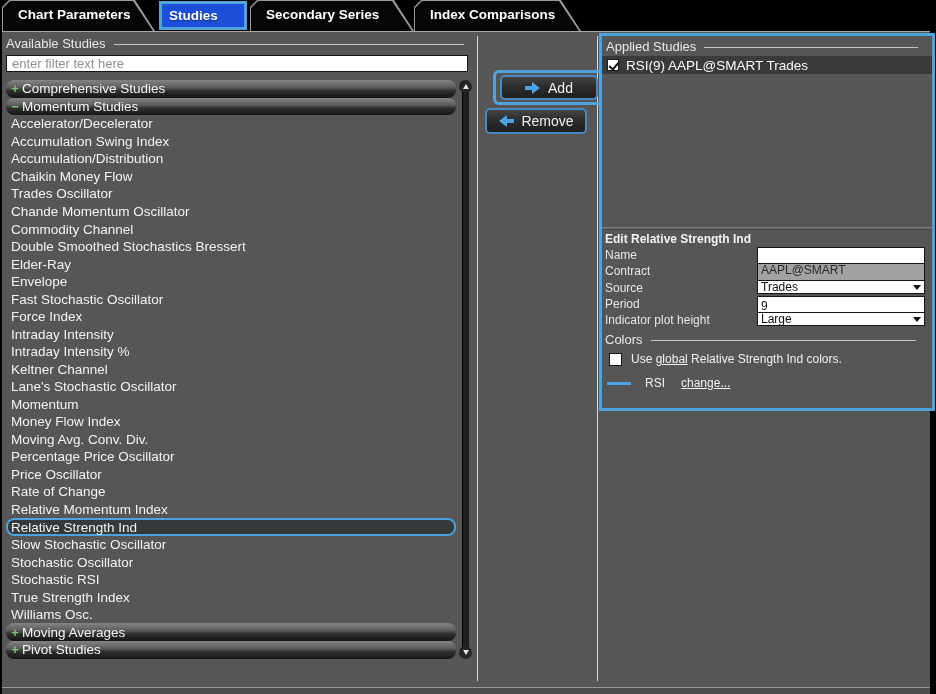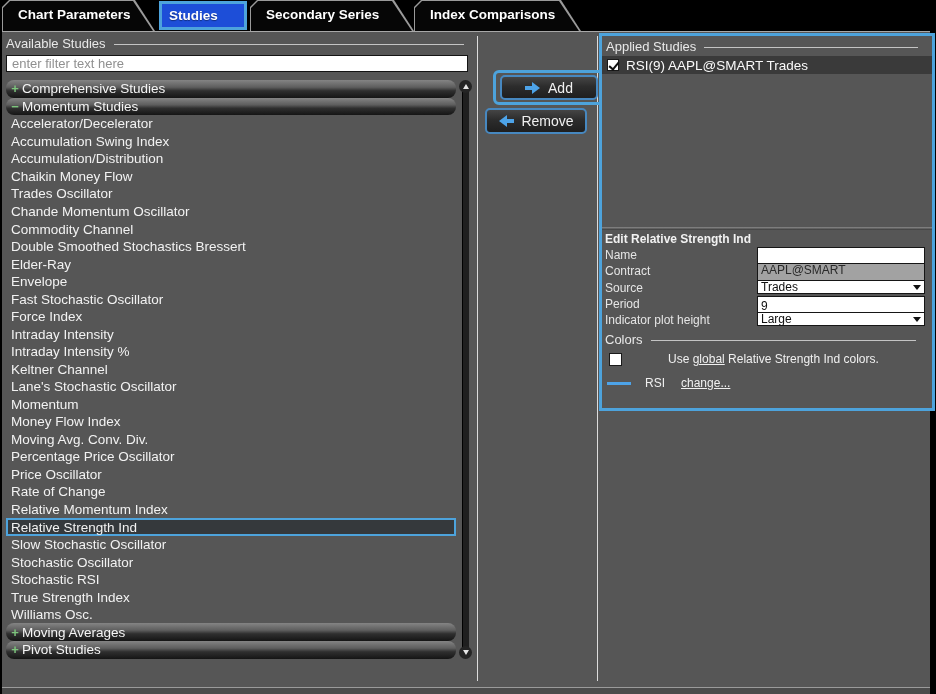--- a/index.html
+++ b/index.html
@@ -46,21 +46,21 @@
 
   
   #left-panel{position:absolute;left:2px;top:2px;width:470px;height:647px;}
   #avail-group{position:absolute;left:2px;top:2px;right:2px;}
   #filter-input{position:absolute;left:2px;top:21px;width:462px;height:17px;border:1px solid #141414;
     background:#fff;font-family:"Liberation Sans",sans-serif;font-size:13px;color:#333;padding:0 5px;outline:none;}
   #filter-input::placeholder{color:#909090;}
   #study-list{position:absolute;left:2px;top:46px;width:468px;height:579px;overflow:hidden;}
   .lrow{height:17.54px;display:flex;align-items:center;width:450px;}
   .lrow.item{padding-left:5px;font-size:13.5px;color:#f2f2f2;}
-  .lrow.item.selected{background:#35393c;box-shadow:inset 0 0 0 2px var(--hl);}
+  .lrow.item.selected{background:#35393c;box-shadow:inset 0 0 0 2px var(--hl);border-radius:8px;}
   .lrow.cat{border-radius:8px;font-size:13.5px;color:#f5f5f5;
     background:linear-gradient(180deg,#848484 0%,#5e5e5e 40%,#2f2f2f 60%,#151515 100%);}
   .cat-icon{width:14px;text-align:center;color:#7cc47c;font-weight:bold;font-size:13px;margin-left:2px;}
 
   
   #list-scrollbar{position:absolute;right:0;top:46px;width:16px;height:579px;}
   .sb-track{position:absolute;left:4px;top:7px;bottom:7px;width:7px;background:#1f1f1f;border-radius:4px;
     box-shadow:inset 1px 0 0 #000;}
   .sb-btn{position:absolute;left:1px;width:13px;height:13px;border-radius:50%;background:#242424;
     display:flex;align-items:center;justify-content:center;}
@@ -105,21 +105,21 @@
   .flabel{position:absolute;left:3px;top:1px;font-size:12px;color:#e5e5e5;white-space:nowrap;}
   .ftext{position:absolute;left:155px;top:0;width:168px;height:20px;border:1px solid #161616;
     background:#fff;font-family:"Liberation Sans",sans-serif;font-size:12px;color:#111;padding:0 3px;outline:none;}
   .fdisabled{background:#a2a2a2;color:#2a2a2a;line-height:12px;}
   .fselect{position:absolute;left:155px;top:0;width:168px;height:14px;border:1px solid #161616;
     background:#fff;font-size:12px;color:#111;padding:0 3px;line-height:12px;}
   .fsel-arrow{position:absolute;right:3px;top:4px;width:0;height:0;
     border-left:4px solid transparent;border-right:4px solid transparent;border-top:5px solid #111;}
 
   #colors-group{position:absolute;left:3px;top:296px;right:8px;}
-  #use-global-row{position:absolute;left:7px;top:316px;display:flex;align-items:center;gap:37px;}
+  #use-global-row{position:absolute;left:7px;top:316px;display:flex;align-items:center;}
   .use-global-cb{width:13px;height:13px;}
   #use-global-text{margin-left:9px;font-size:12px;color:#f0f0f0;}
   #use-global-text .ulink{text-decoration:underline;}
   #swatch-row{position:absolute;left:5px;top:340px;display:flex;align-items:center;height:14px;}
   #rsi-swatch{width:24px;height:3px;background:#4da3e8;}
   #rsi-label{margin-left:14px;font-size:12px;color:#f0f0f0;}
   #change-link{margin-left:16px;font-size:12px;color:#f0f0f0;text-decoration:underline;}
 </style>
 </head>
 <body>

